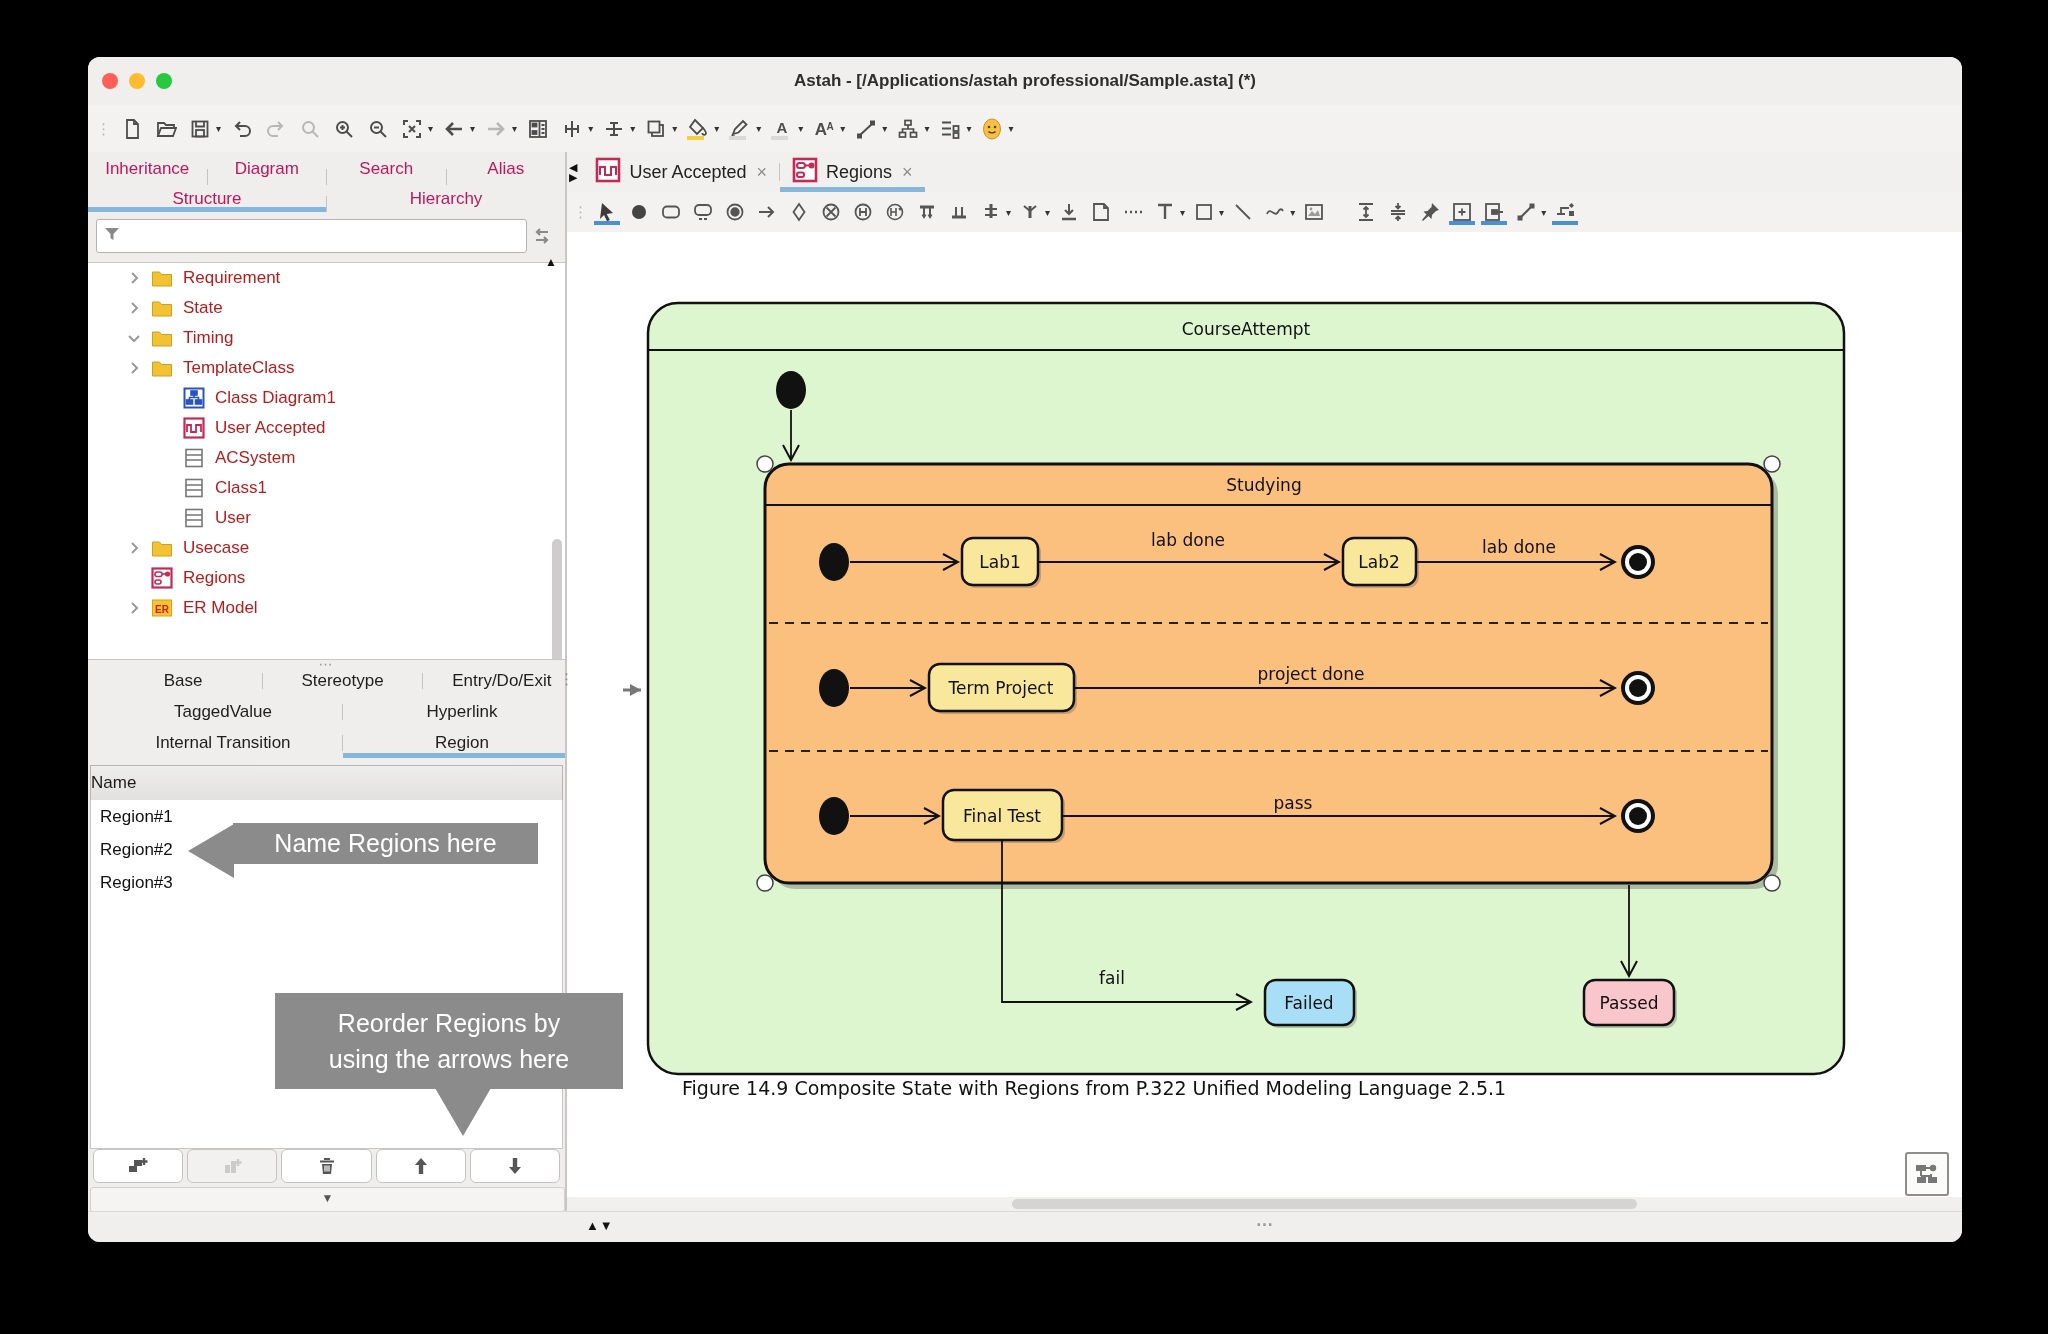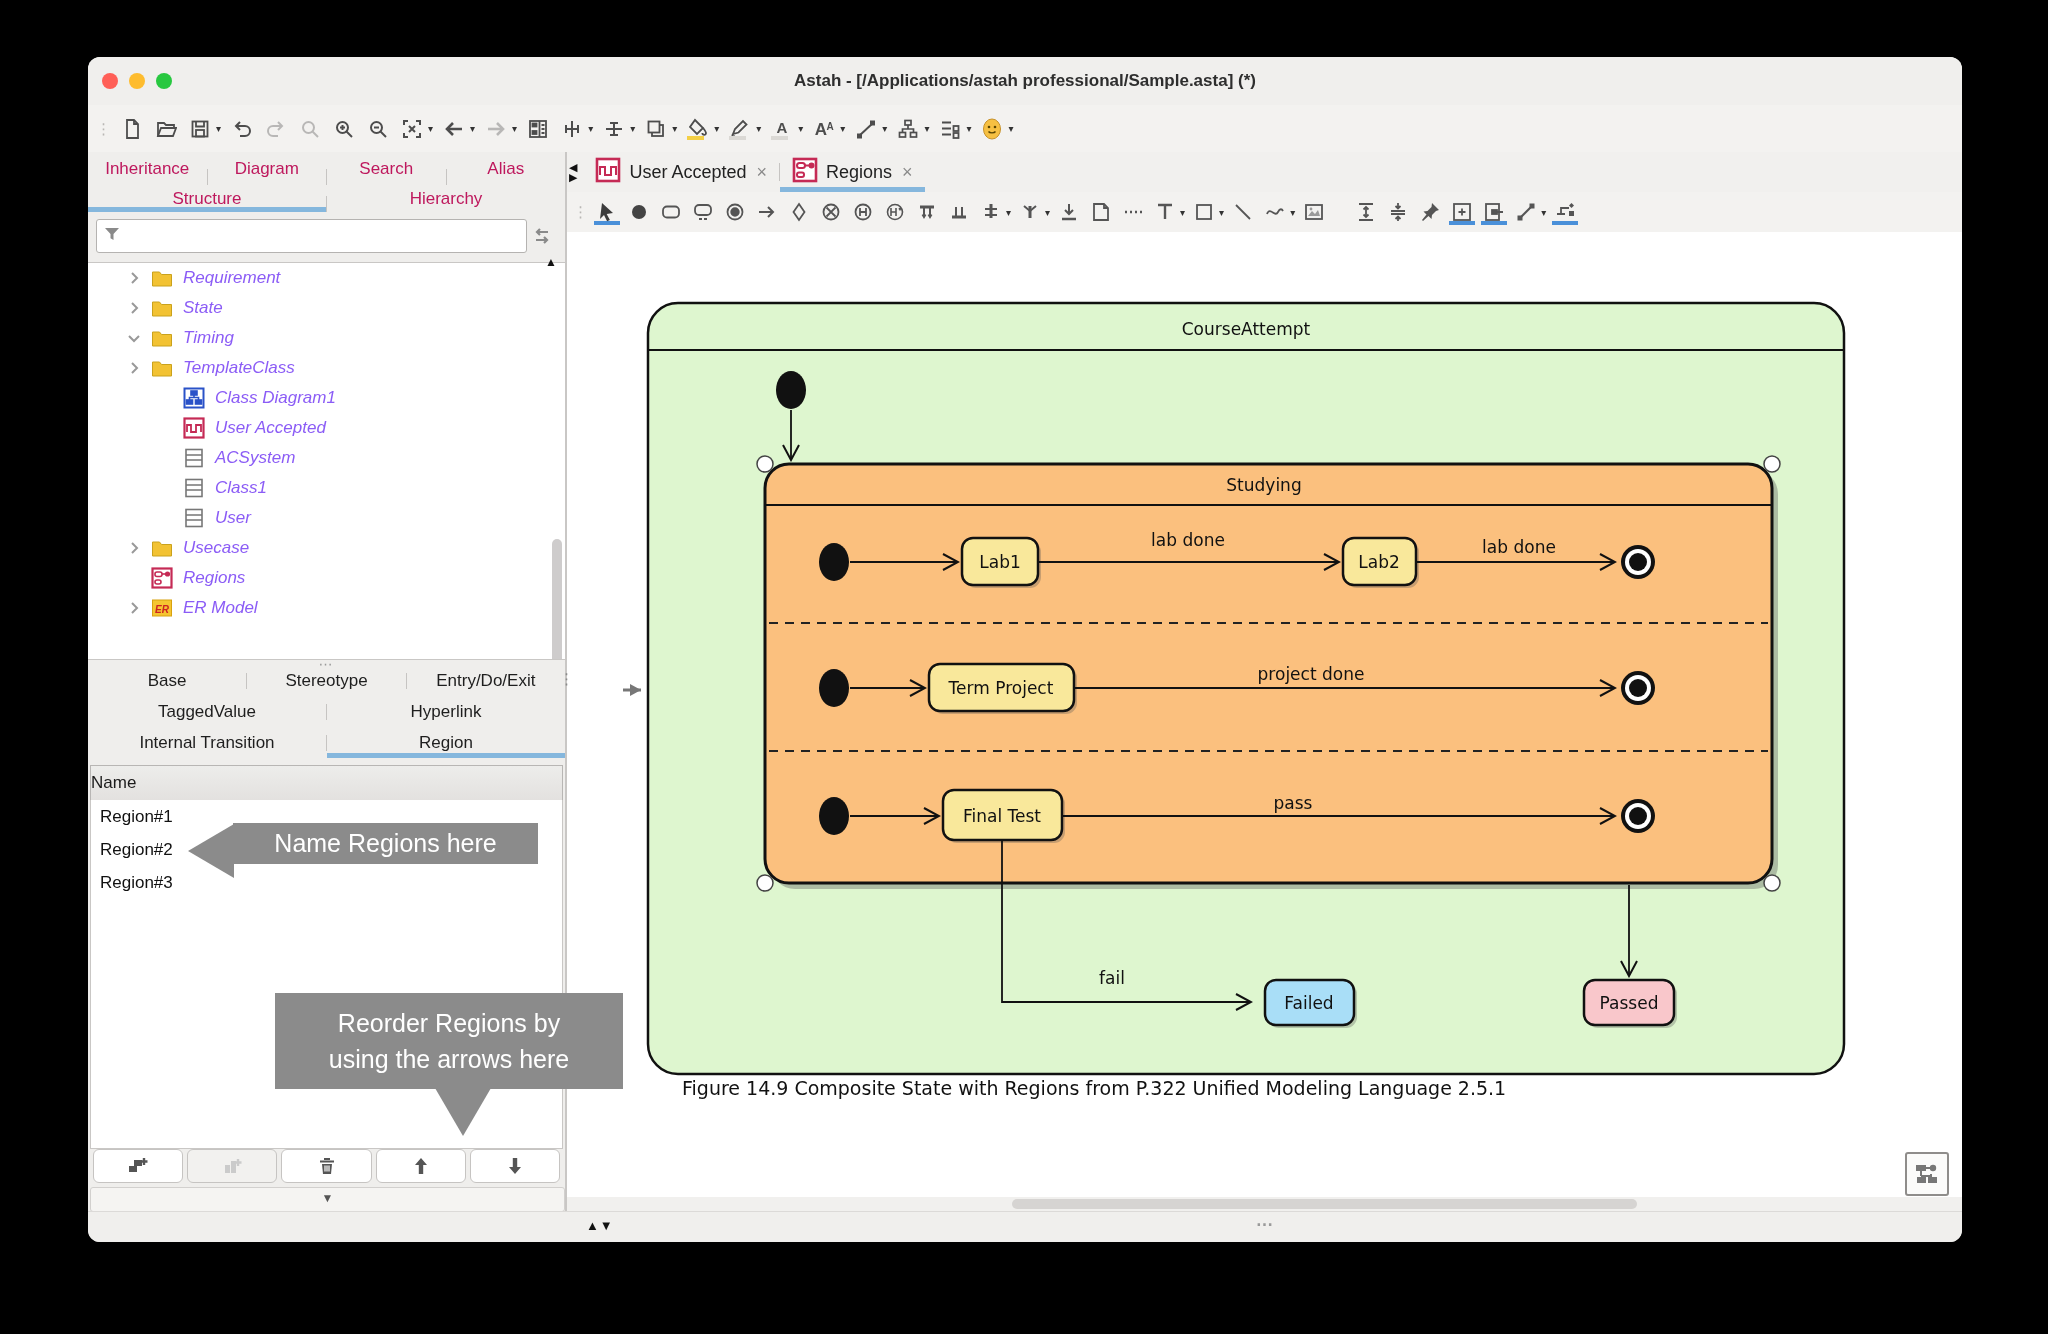--- a/index.html
+++ b/index.html
@@ -41,31 +41,31 @@
   .ltab.active{box-shadow:inset 0 -5px 0 #85b7dd;margin-top:13px;}
   .filter-row{display:flex;align-items:center;padding:4px 8px 0 8px;height:40px;}
   .filter-box{flex:1;height:32px;background:#fff;border:1px solid #b5b3b1;border-radius:3px;
               display:flex;align-items:center;padding:0 6px;}
   .filter-input{border:none;outline:none;flex:1;font-size:15px;background:transparent;margin-left:6px;}
   .swap-btn{width:30px;display:flex;justify-content:center;}
   .tree-scrollup{position:absolute;right:8px;top:103px;font-size:12px;color:#111;z-index:4;}
   
   .tree{position:absolute;left:0;top:110px;width:477px;height:396px;background:#fff;
         border-top:1px solid #c9c7c5;border-bottom:1px solid #c9c7c5;overflow:hidden;}
-  .trow{height:30px;display:flex;align-items:center;font-size:17px;color:#8b5cf6;font-style:italic;}
+  .trow{height:30px;display:flex;align-items:center;font-size:17px;color:#b91c1c;}
   .chev{width:24px;margin-left:34px;display:flex;justify-content:center;flex:none;}
   .chev.empty{visibility:hidden;}
   .lv2sp{width:90px;flex:none;}
   .ticon{width:24px;margin-left:4px;display:flex;justify-content:center;flex:none;}
   .tlabel{margin-left:9px;white-space:nowrap;}
   .tree-scrollbar{position:absolute;right:3px;top:276px;width:10px;height:212px;background:#cecccc;border-radius:5px;}
   
   .prop-dots{position:absolute;left:0;width:477px;top:508px;text-align:center;color:#9a9a9a;
              font-size:14px;letter-spacing:2px;line-height:8px;}
-  .ptabs{display:flex;align-items:center;height:31px;font-size:17px;color:#1e1e1e;}
+  .ptabs{display:flex;align-items:center;height:31px;font-size:17px;color:#1e1e1e;padding-left:16px;}
   .ptabs{position:absolute;left:0;width:477px;}
   .ptab{flex:1;height:100%;display:flex;align-items:center;justify-content:center;}
   .ptab.active{box-shadow:inset 0 -5px 0 #85b7dd;}
   .name-header{position:absolute;left:2px;width:471px;top:613px;height:34px;
                background:linear-gradient(#ededeb,#e3e1df);border:1px solid #b8b6b4;
                line-height:34px;font-size:17px;color:#1b1b1b;}
   .region-list{position:absolute;left:2px;width:471px;top:648px;height:348px;background:#fff;
                border:1px solid #c9c7c5;border-top:none;}
   .rrow{height:33px;line-height:33px;padding-left:9px;font-size:17px;color:#111;}
   

